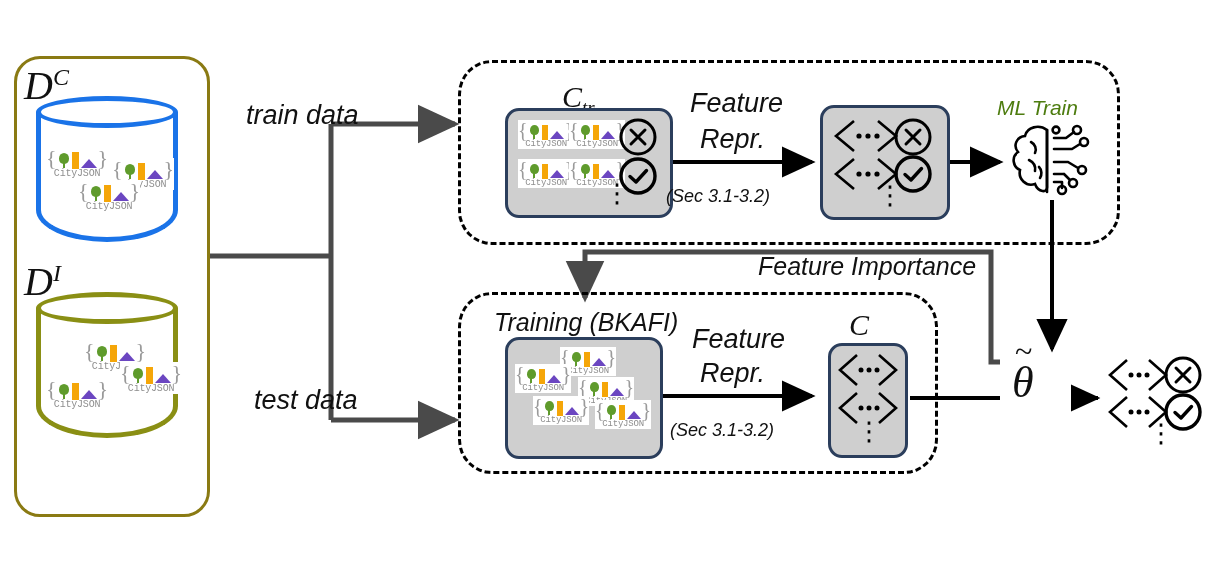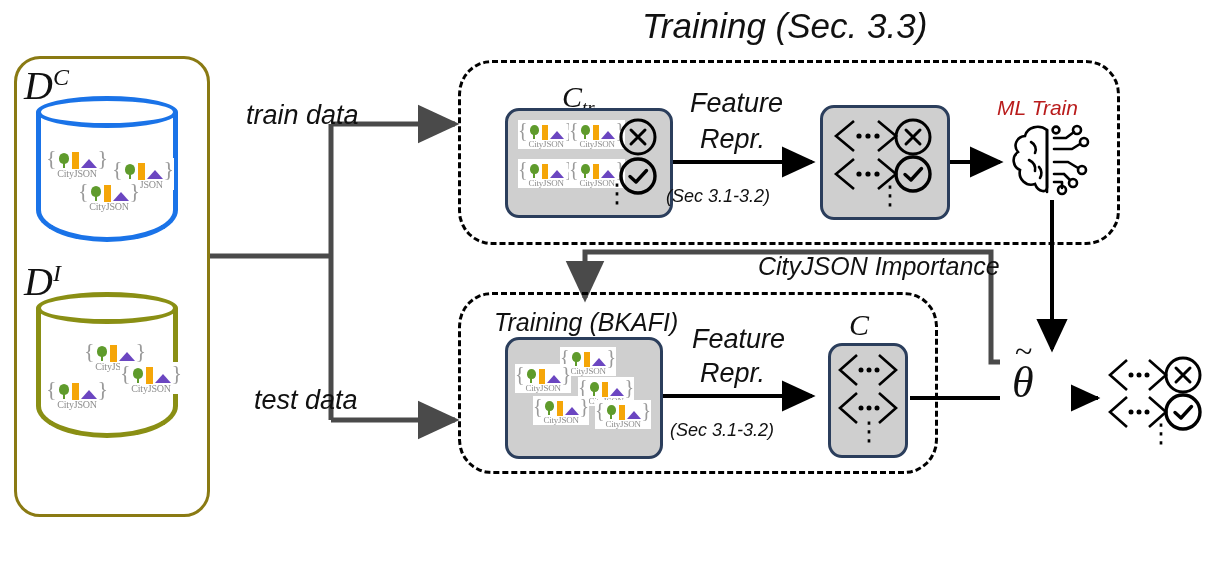--- a/index.html
+++ b/index.html
@@ -4,21 +4,21 @@
 <style>
   html,body{margin:0;padding:0;background:#ffffff;}
   body{width:1222px;height:569px;position:relative;overflow:hidden;
        font-family:"Liberation Sans", sans-serif;}
   #stage{position:absolute;left:0;top:0;width:1222px;height:569px;}
   .abs{position:absolute;}
 
   
   .sec-title{font-style:italic;font-size:35px;font-weight:400;color:#111;white-space:nowrap;}
   .flow-lbl{font-style:italic;font-size:27px;color:#111;white-space:nowrap;}
-  .sub-lbl{font-style:italic;font-size:19px;color:#b91c1c;white-space:nowrap;}
+  .sub-lbl{font-style:italic;font-size:19px;color:#4d7c0f;white-space:nowrap;}
   .small-it{font-style:italic;font-size:18px;color:#111;white-space:nowrap;}
   .mathlabel{font-family:"Liberation Serif", serif;font-style:italic;color:#111;white-space:nowrap;}
 
   
   .db-frame{border:3px solid #8a7a13;border-radius:26px;background:#fff;}
 
   
   .cyl{position:absolute;}
   .cyl .body{position:absolute;left:0;right:0;top:16px;bottom:0;
              border-left:5px solid currentColor;border-right:5px solid currentColor;
@@ -29,21 +29,21 @@
 
   
   .cj{position:absolute;display:flex;flex-direction:column;align-items:center;
       background:#fff;line-height:1;}
   .cj .row{display:flex;align-items:flex-end;justify-content:center;}
   .cj .brace{color:#9a9a9a;font-family:"Liberation Serif",serif;}
   .cj .tree{background:#5f9b2c;border-radius:50% 50% 45% 45%;}
   .cj .trunk{background:#5f9b2c;}
   .cj .bar{background:#f5a608;}
   .cj .house{width:0;height:0;border-style:solid;border-color:transparent transparent #6b46c1 transparent;}
-  .cj .cap{color:#8e8e8e;font-family:Liberation Serif, serif;letter-spacing:-0.2px;}
+  .cj .cap{color:#8e8e8e;font-family:Liberation Mono, monospace;letter-spacing:-0.2px;}
 
   
   .panel{position:absolute;background:#cfcfcf;border:3px solid #2b3e5c;border-radius:14px;
          box-sizing:border-box;}
 
   
   .dashed{position:absolute;border:3px dashed #000;border-radius:34px;box-sizing:border-box;}
 
   svg.ovl{position:absolute;left:0;top:0;width:1222px;height:569px;pointer-events:none;}
   .vecicon{position:absolute;}
@@ -198,21 +198,20 @@
       <span class="bar" style="width:7px;height:17px;margin:0 1px;"></span>
       <span class="house" style="border-width:0 8px 9px 8px;margin:0 1px 1px 1px;"></span>
       <span class="brace" style="font-size:22px;">}</span>
       </div>
     <div class="cap" style="font-size:10px;">CityJSON</div>
   </div>
 
   <div class="abs flow-lbl" style="left:254px;top:385px;">test data</div>
   <div class="abs flow-lbl" style="left:246px;top:100px;">train data</div>
 
-  <div class="abs sec-title" style="left:642px;top:6px;">Training (Sec. 3.3)</div>
 
   <div class="dashed" style="left:458px;top:60px;width:662px;height:185px;"></div>
 
   <div class="abs mathlabel" style="left:562px;top:80px;font-size:30px;">
     <span>C</span><sub style="font-size:19px;">tr</sub>
   </div>
 
   <div class="panel" style="left:505px;top:108px;width:168px;height:110px;"></div>
 
   <div class="cj" style="left:518px;top:120px;">
@@ -323,21 +322,21 @@
       <path d="M48,60 L56,60 M56,60 L56,66"></path>
       <circle cx="71" cy="8" r="4"></circle>
         <circle cx="78" cy="20" r="4"></circle>
       <circle cx="76" cy="48" r="4"></circle>
         <circle cx="67" cy="61" r="4"></circle>
       <circle cx="56" cy="68" r="4"></circle>
         <circle cx="50" cy="8" r="3.4"></circle>
     </g>
   </svg>
 
-  <div class="abs flow-lbl" style="left:758px;top:252px;font-size:25px;">CityJSON Importance</div>
+  <div class="abs flow-lbl" style="left:758px;top:252px;font-size:25px;">Feature Importance</div>
 
   <div class="dashed" style="left:458px;top:292px;width:480px;height:182px;"></div>
 
 
   <div class="abs flow-lbl" style="left:494px;top:308px;font-size:25px;">Training (BKAFI)</div>
 
   <div class="panel" style="left:505px;top:337px;width:158px;height:122px;"></div>
 
   <div class="cj" style="left:560px;top:347px;">
     <div class="row">

